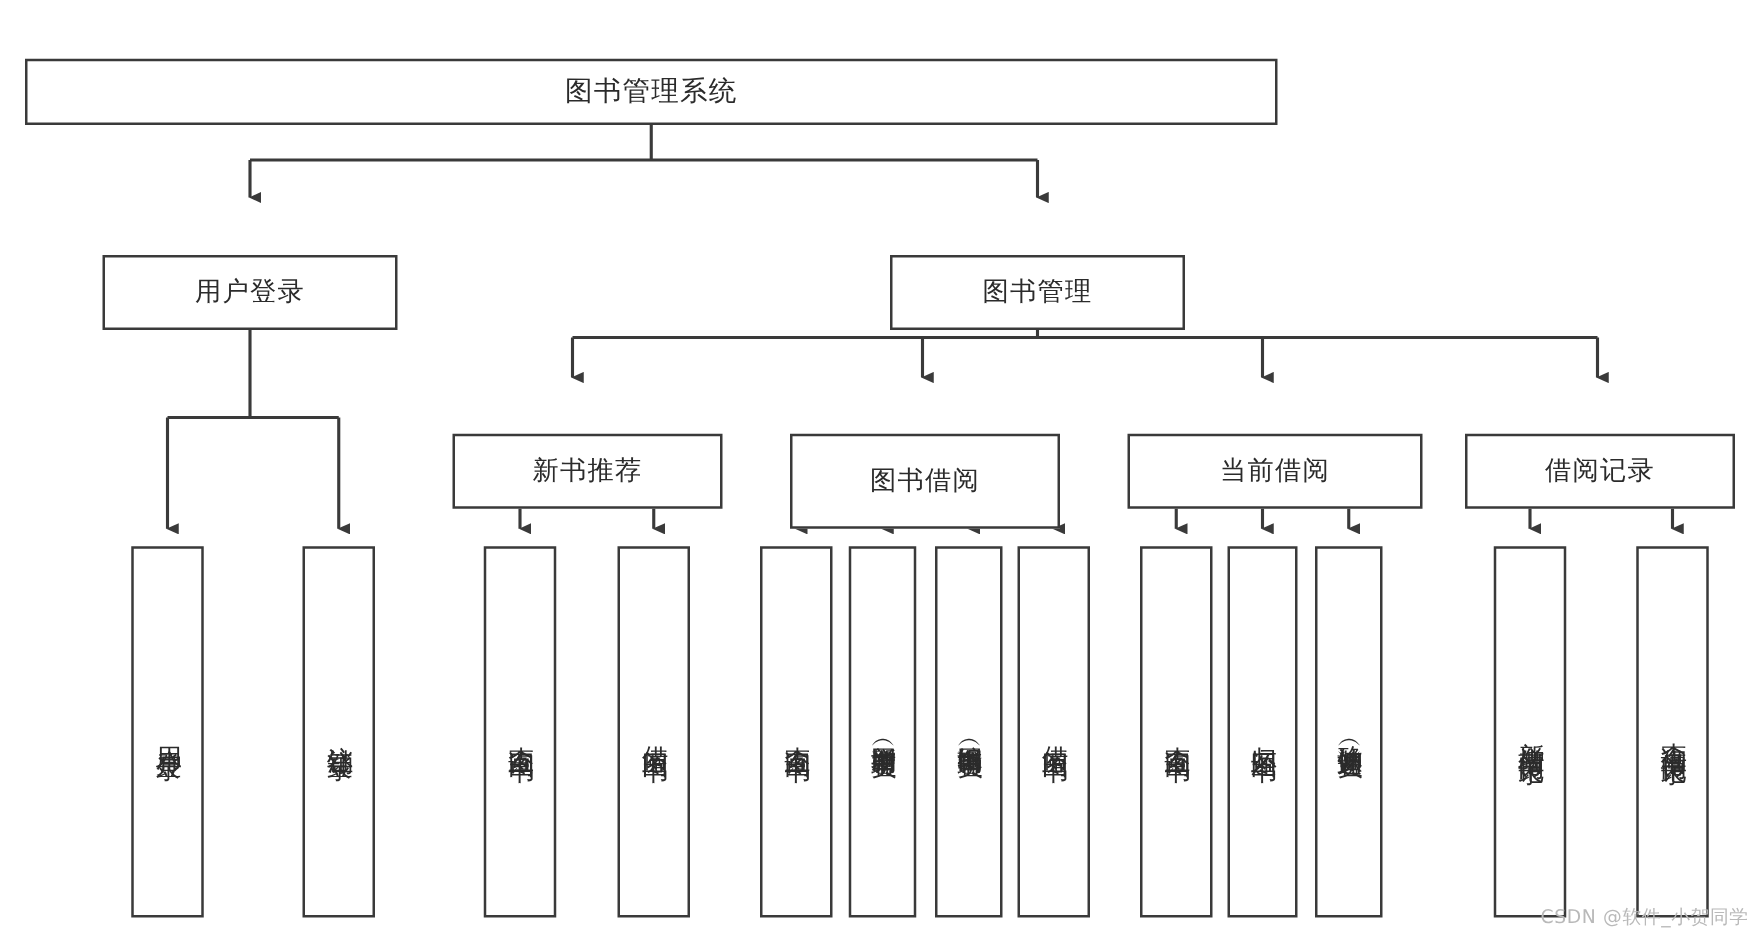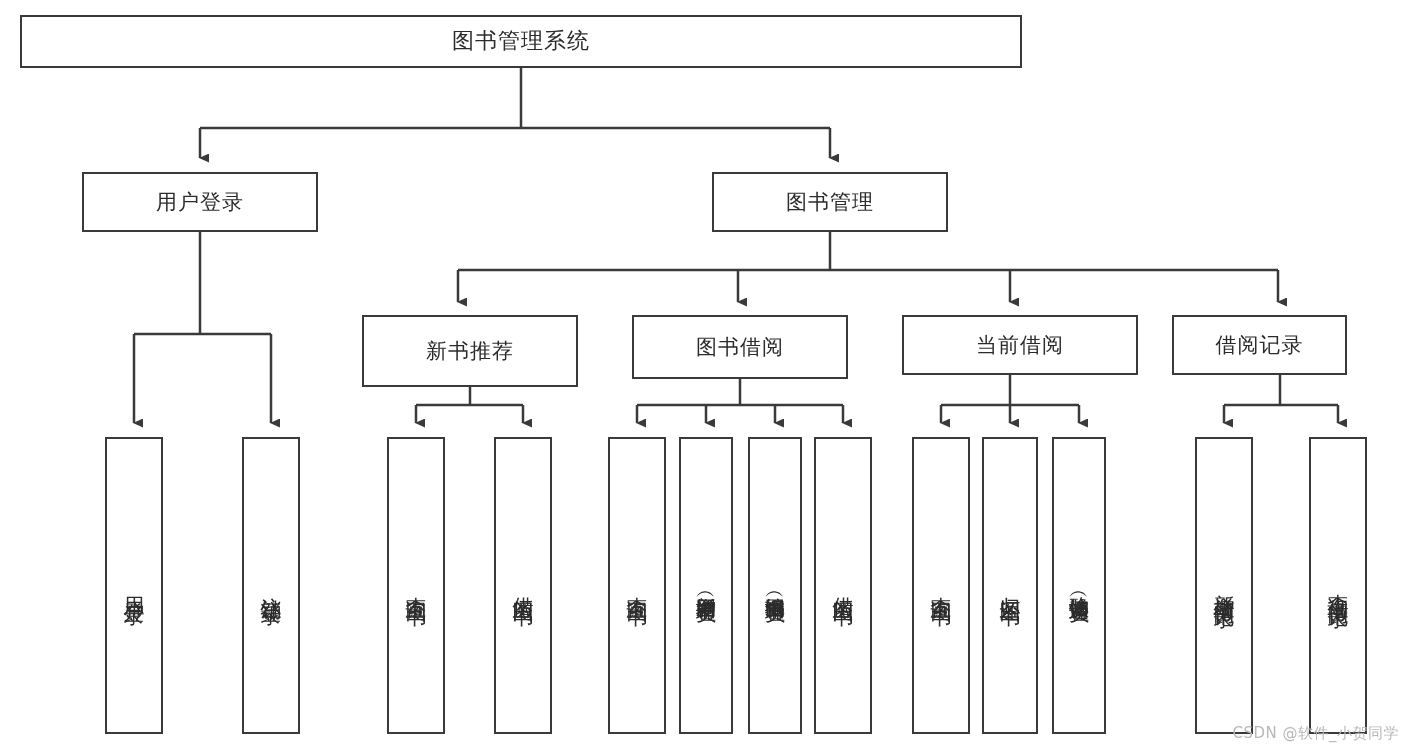--- a/index.html
+++ b/index.html
@@ -35,20 +35,21 @@
     align-items: center;
     justify-content: center;
     color: #2b2b2b;
     z-index: 2;
   }
   .node-h {
     font-size: 21px;
     letter-spacing: 1px;
     line-height: 1.1;
     white-space: nowrap;
+    margin-top: 32px;
   }
   .node-root {
     font-size: 22px;
   }
   .node-v {
     font-size: 21px;
     writing-mode: vertical-rl;
     text-orientation: upright;
     letter-spacing: 3px;
     line-height: 1.05;
@@ -131,33 +132,33 @@
   </div>
 
   <div class="node node-h" style="left:82px; top:172px; width:236px; height:60px;">
     <span>用户登录</span>
   </div>
 
   <div class="node node-h" style="left:712px; top:172px; width:236px; height:60px;">
     <span>图书管理</span>
   </div>
 
-  <div class="node node-h" style="left:362px; top:315px; width:216px; height:72px;">
+  <div class="node node-h" style="left:362px; top:315px; width:216px; height:60px;">
     <span>新书推荐</span>
   </div>
 
-  <div class="node node-h" style="left:632px; top:315px; width:216px; height:64px;">
+  <div class="node node-h" style="left:632px; top:315px; width:216px; height:76px;">
     <span>图书借阅</span>
   </div>
 
   <div class="node node-h" style="left:902px; top:315px; width:236px; height:60px;">
     <span>当前借阅</span>
   </div>
 
-  <div class="node node-h" style="left:1172px; top:315px; width:175px; height:60px;">
+  <div class="node node-h" style="left:1172px; top:315px; width:216px; height:60px;">
     <span>借阅记录</span>
   </div>
 
   <div class="node node-v" style="left:105px; top:437px; width:58px; height:297px;">
     <span>用户登录</span>
   </div>
 
   <div class="node node-v" style="left:242px; top:437px; width:58px; height:297px;">
     <span>注销登录</span>
   </div>

